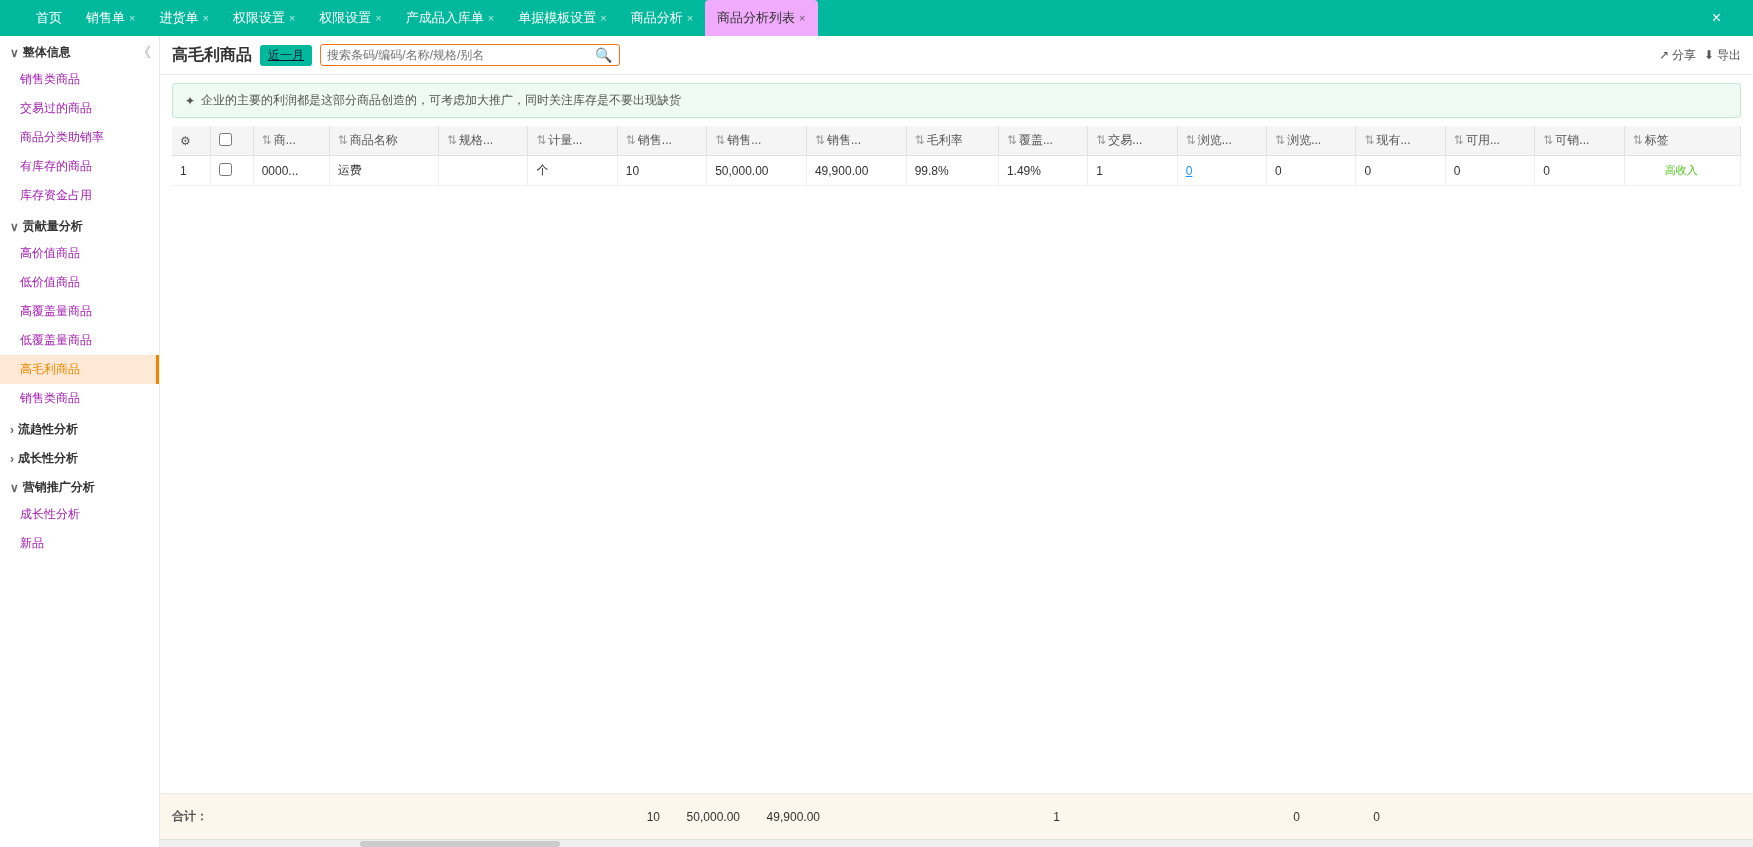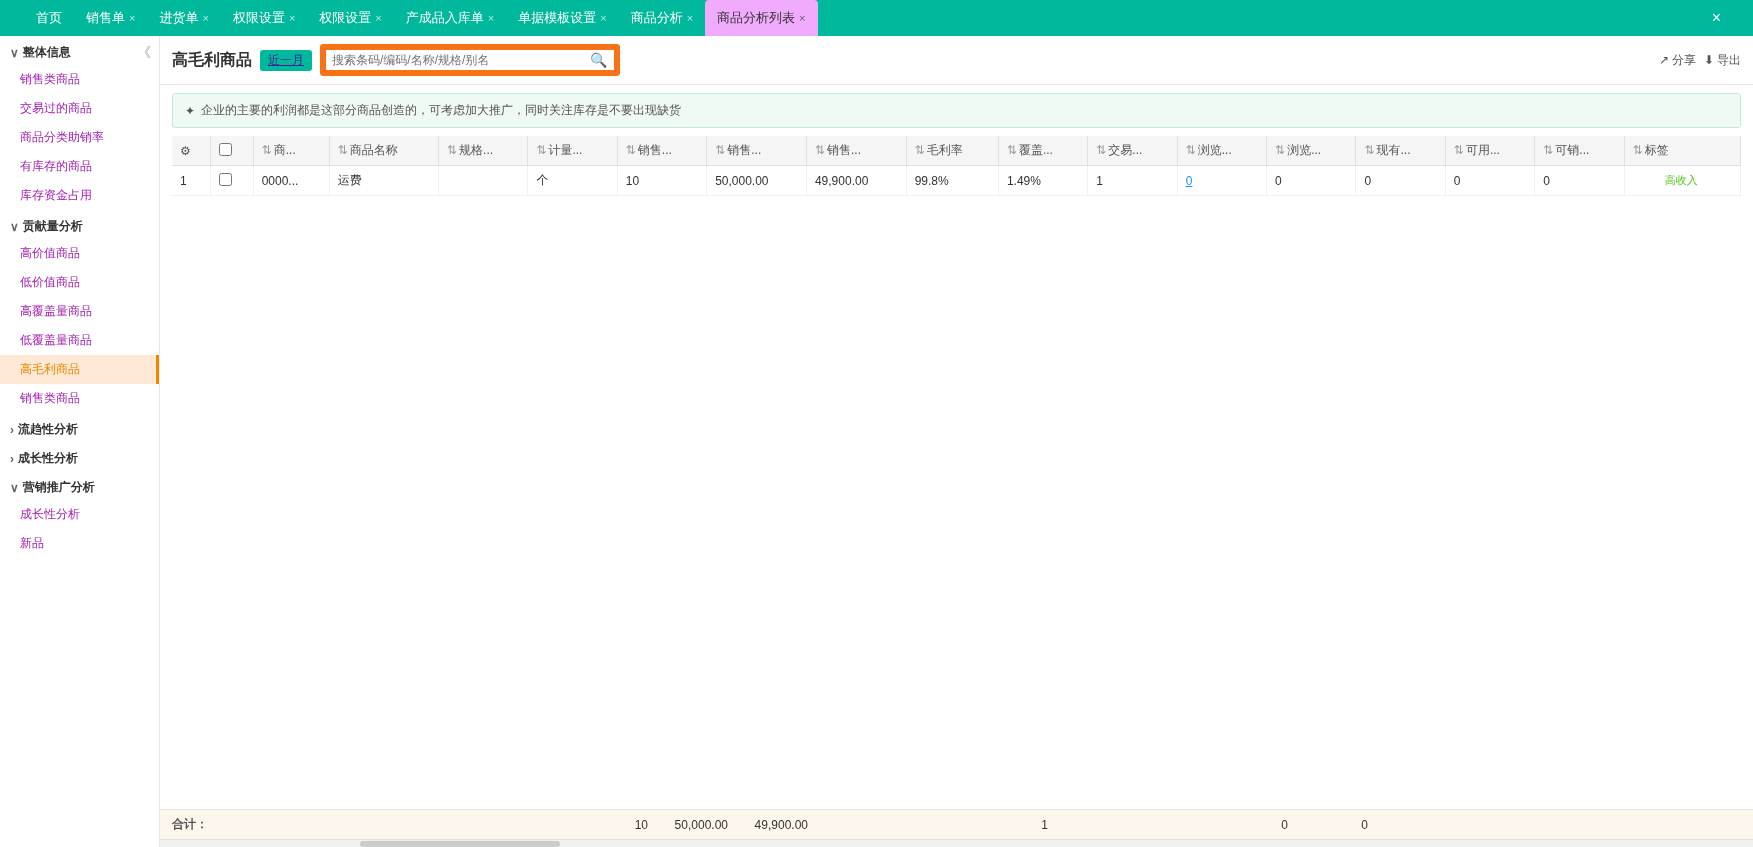--- a/index.html
+++ b/index.html
@@ -109,31 +109,31 @@
       gap: 8px;
     }
     .page-title {
       font-size: 16px;
       font-weight: bold;
       color: #333;
     }
     .period-btn {
       padding: 2px 8px;
       background: #00b89c;
-      color: #4c1d95;
+      color: #0f172a;
       border-radius: 3px;
       font-size: 12px;
       cursor: pointer;
       border: none;
       text-decoration: underline;
     }
     .search-box {
       display: flex;
       align-items: center;
-      border: 6px solid #f97316;
+      border: 1px solid #f97316;
       border-radius: 3px;
       padding: 2px 6px;
       flex: 1;
       max-width: 300px;
     }
     .search-box input {
       border: none;
       outline: none;
       font-size: 12px;
       width: 100%;
@@ -219,26 +219,26 @@
     .link-style {
       color: #1890ff;
       text-decoration: underline;
       cursor: pointer;
     }
 
     
     .table-footer {
       display: flex;
       align-items: center;
-      padding: 6px 12px;
+      padding: 14px 12px;
       border-top: 1px solid #e8e8e8;
       background: #fdf6ec;
       font-size: 12px;
       color: #333;
-      gap: 4px;
+      gap: 16px;
     }
     .footer-label {
       width: 80px;
       color: #555;
       font-weight: bold;
     }
     .footer-cells {
       display: flex;
       flex: 1;
       gap: 0;

